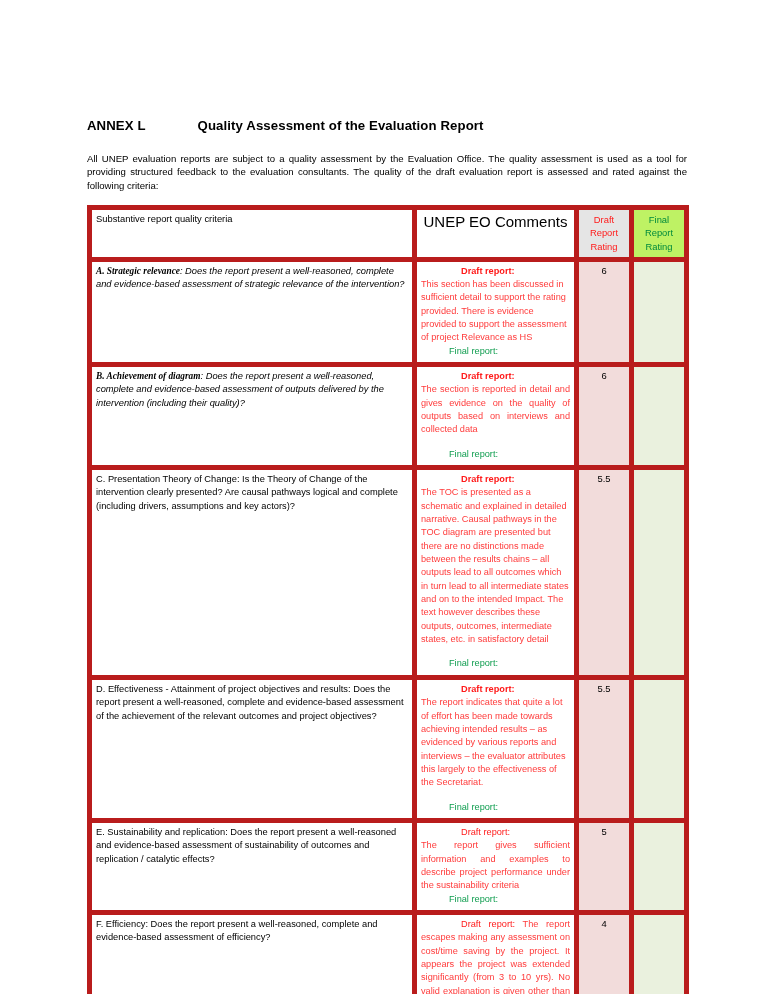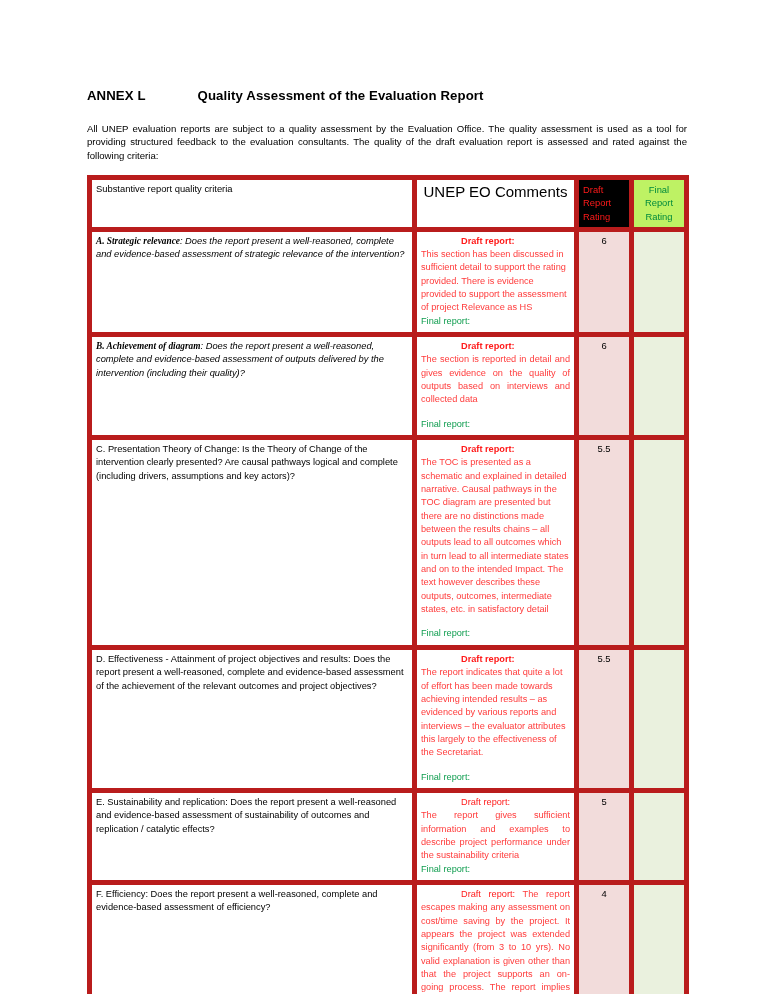--- a/index.html
+++ b/index.html
@@ -17,21 +17,21 @@
   }
   .page {
     position: absolute;
     left: 87px;
     top: 0;
     width: 597px;
   }
   
   .doc-heading {
     margin: 0;
-    padding-top: 88px;
+    padding-top: 118px;
     font-size: 13.2px;
     font-weight: bold;
     letter-spacing: 0.1px;
     line-height: 1.2;
     white-space: pre;
   }
   .doc-heading .annex-label { display: inline-block; }
   .doc-heading .annex-title { display: inline-block; margin-left: 52px; }
 
   
@@ -76,23 +76,23 @@
   }
   th.h-comm {
     font-size: 15px;
     font-weight: bold;
     text-align: center;
     vertical-align: top;
   }
   th.h-draft {
     font-size: 9.4px;
     font-weight: bold;
-    text-align: left;
+    text-align: center;
     color: #ff1a1a;
-    background: #000000;
+    background: #e5e5e5;
     line-height: 1.45;
   }
   th.h-final {
     font-size: 9.4px;
     font-weight: bold;
     text-align: center;
     color: #008a3c;
     background: #bef264;
     line-height: 1.45;
   }
@@ -112,21 +112,21 @@
     font-size: 9.2px;
     line-height: 1.45;
     vertical-align: top;
     padding-left: 5px;
     padding-right: 5px;
   }
   td.comm.justify { text-align: justify; }
   .draft-lbl { color: #ff1a1a; font-weight: bold; padding-left: 40px; }
   .draft-lbl.plain { font-weight: normal; }
   .draft-body { color: #ff3b3b; }
-  .final-lbl { color: #0f9d4f; }
+  .final-lbl { color: #0f9d4f; margin-left: 28px; }
   .gap { display: block; height: 11px; }
 
   td.rate-draft {
     background: #f2dcdb;
     text-align: center;
     vertical-align: middle;
     font-size: 9.4px;
     font-weight: bold;
   }
   td.rate-final {

